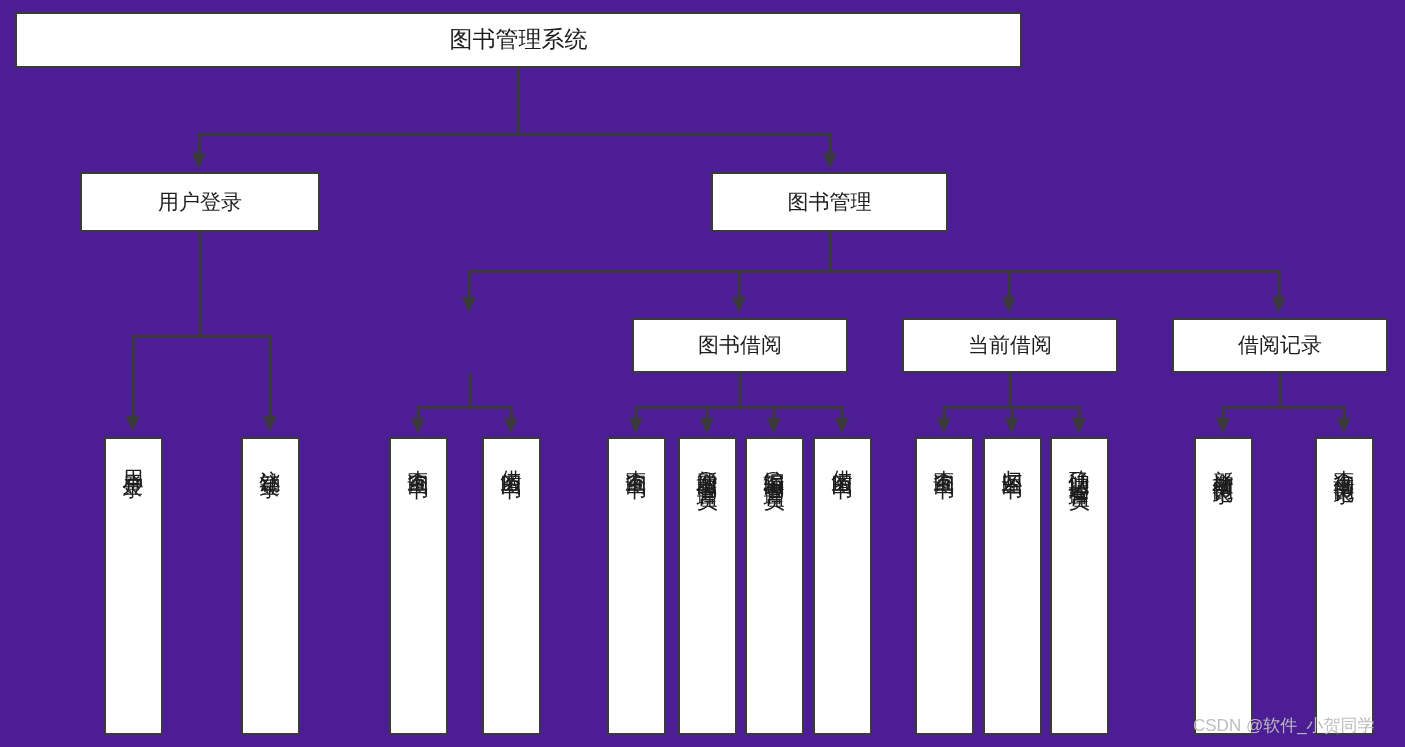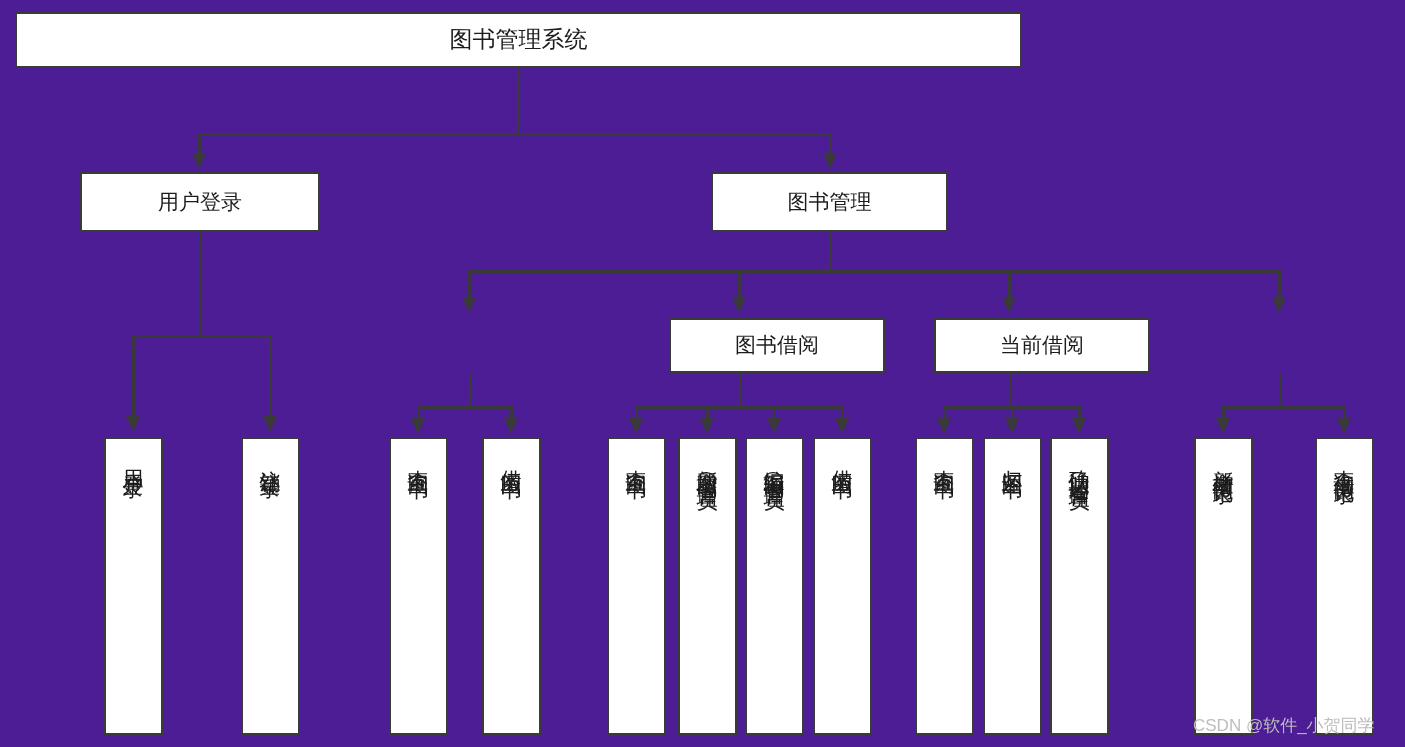--- a/index.html
+++ b/index.html
@@ -115,25 +115,28 @@
   <div class="conn hline" style="left:468px; top:270px; width:812px; height:2.5px;"></div>
   <div class="conn vline" style="left:468px; top:270px; width:2.5px; height:29px;"></div>
   <div class="arrow" style="left:462px; top:297px;"></div>
   <div class="conn vline" style="left:738px; top:270px; width:2.5px; height:29px;"></div>
   <div class="arrow" style="left:732px; top:297px;"></div>
   <div class="conn vline" style="left:1008px; top:270px; width:2.5px; height:29px;"></div>
   <div class="arrow" style="left:1002px; top:297px;"></div>
   <div class="conn vline" style="left:1278px; top:270px; width:2.5px; height:29px;"></div>
   <div class="arrow" style="left:1272px; top:297px;"></div>
 
-  <div class="node level3" style="left:632px; top:318px; width:216px; height:55px;margin-left:37px;">
+  <div class="node level3" style="left:632px; top:318px; width:216px; height:55px;">
     <span class="label">图书借阅</span>
   </div>
-  <div class="node level3" style="left:902px; top:318px; width:216px; height:55px;margin-left:32px;">
+  <div class="node level3" style="left:902px; top:318px; width:216px; height:55px;">
     <span class="label">当前借阅</span>
+  </div>
+  <div class="node level3" style="left:1172px; top:318px; width:216px; height:55px;">
+    <span class="label">借阅记录</span>
   </div>
 
   <div class="conn vline" style="left:469px; top:373px; width:2.5px; height:35px;"></div>
   <div class="conn hline" style="left:417px; top:406px; width:94px; height:2.5px;"></div>
   <div class="conn vline" style="left:417px; top:406px; width:2.5px; height:14px;"></div>
   <div class="arrow" style="left:411px; top:418px;"></div>
   <div class="conn vline" style="left:510px; top:406px; width:2.5px; height:14px;"></div>
   <div class="arrow" style="left:504px; top:418px;"></div>
 
   <div class="conn vline" style="left:739px; top:373px; width:2.5px; height:35px;"></div>

